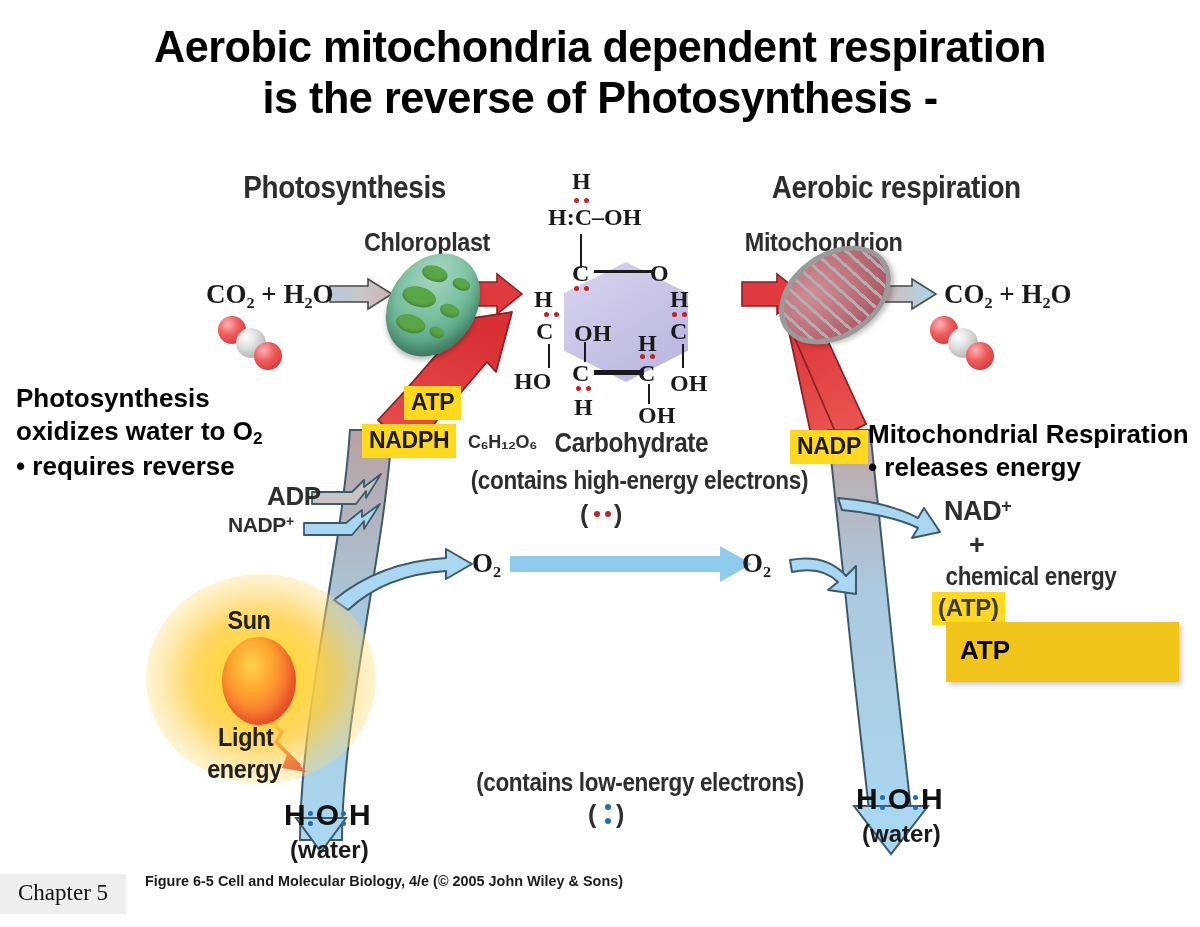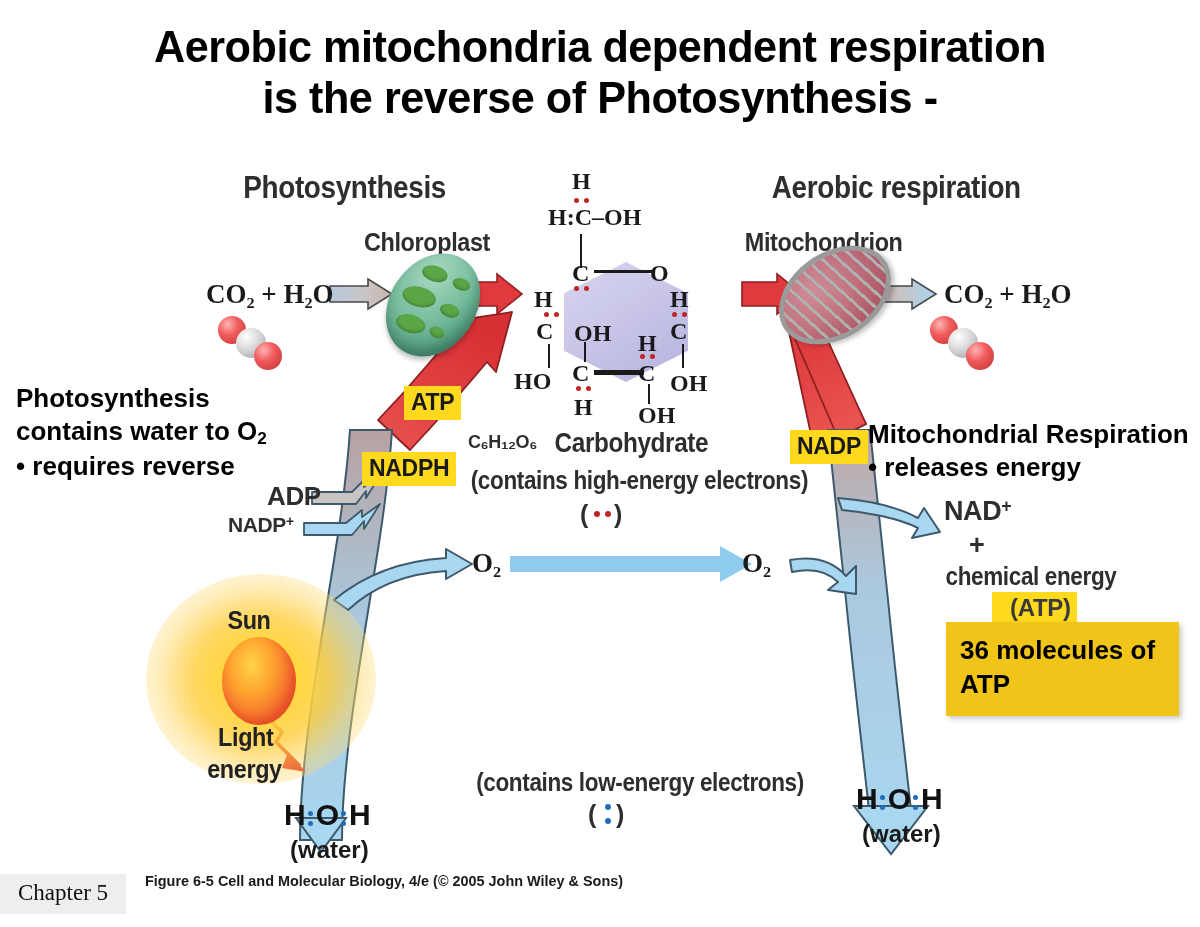--- a/index.html
+++ b/index.html
@@ -375,40 +375,39 @@
       <div class="edot" style="left:34px;top:142px;"></div>
     <div class="edot" style="left:152px;top:142px;"></div>
       <div class="edot" style="left:162px;top:142px;"></div>
     <div class="edot" style="left:120px;top:184px;"></div>
       <div class="edot" style="left:130px;top:184px;"></div>
     <div class="edot" style="left:56px;top:216px;"></div>
       <div class="edot" style="left:66px;top:216px;"></div>
   </div>
 
   <div class="abs badge" style="top:386px;left:404px;">ATP</div>
-  <div class="abs badge" style="top:452px;left:362px;">NADPH</div>
+  <div class="abs badge" style="top:424px;left:362px;">NADPH</div>
   <div class="abs badge" style="top:430px;left:790px;">NADP</div>
 
   <div class="abs dtext" style="top:481px;left:267px;font-size:26px;">ADP</div>
   <div class="abs dtext" style="top:513px;left:228px;font-size:21px;">
     <span>NADP</span><sup>+</sup>
   </div>
 
   <div class="abs chem" style="top:548px;left:472px;font-size:27px;">O₂</div>
   <div class="abs chem" style="top:548px;left:742px;font-size:27px;">O₂</div>
 
   <div class="abs dtext" style="top:496px;left:944px;font-size:27px;">
     <span>NAD</span><sup>+</sup>
   </div>
   <div class="abs dtext" style="top:530px;left:969px;font-size:27px;">+</div>
   <div class="abs dtext condc" style="top:562px;left:936px;font-size:25px;">chemical energy</div>
-  <div class="abs badge" style="top:592px;left:992px;font-size:24px;color:#3a3a3a;padding:2px 6px 3px 18px;">(ATP)</div>
+  <div class="abs badge" style="top:592px;left:932px;font-size:24px;color:#3a3a3a;padding:2px 6px 3px 6px;">(ATP)</div>
 
   <div class="abs" id="atp-callout" style="top:622px;left:946px;width:205px;">
-    <div>36 molecules of</div>
     <div>ATP</div>
   </div>
 
   <div class="abs" id="sun-glow" style="top:574px;left:146px;"></div>
   <div class="abs" id="sun-body" style="top:637px;left:222px;"></div>
   <div class="abs dtext condc blk" style="top:605px;left:225px;font-size:26px;color:#222;">Sun</div>
   <div class="abs dtext condc blk" style="top:722px;left:215px;font-size:26px;color:#222;">Light</div>
   <div class="abs dtext condc blk" style="top:754px;left:203px;font-size:26px;color:#222;">energy</div>
 
   <div class="abs dtext" style="top:432px;left:468px;font-size:18px;">C₆H₁₂O₆</div>
@@ -451,21 +450,21 @@
         <span class="bdot" style="left:2px;top:-14px;"></span>
         <span class="bdot" style="left:2px;top:-4px;"></span>
       </span>H
     </div>
     <div class="waterlbl" style="margin-top:4px;margin-left:6px;">(water)</div>
   </div>
 
   <div class="abs annot" style="top:382px;left:16px;">
     <div>Photosynthesis</div>
     <div>
-      <span>contains water to O</span><sub>2</sub>
+      <span>oxidizes water to O</span><sub>2</sub>
     </div>
     <div>•  requires reverse</div>
   </div>
 
   <div class="abs annot" style="top:382px;left:868px;margin-top:36px;">
     <div>Mitochondrial Respiration</div>
     <div>•  releases energy</div>
   </div>
 
   <div class="abs" id="chapter-tab" style="top:874px;left:0px;">Chapter 5</div>

